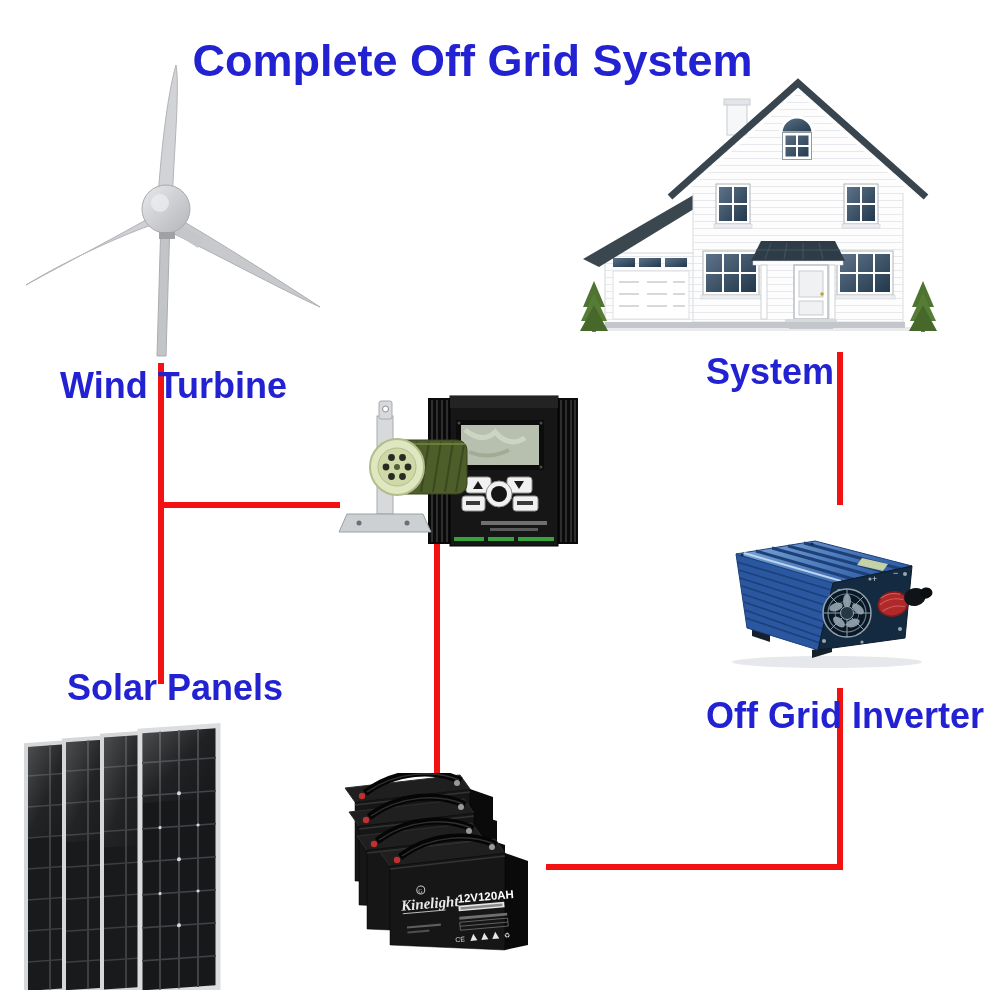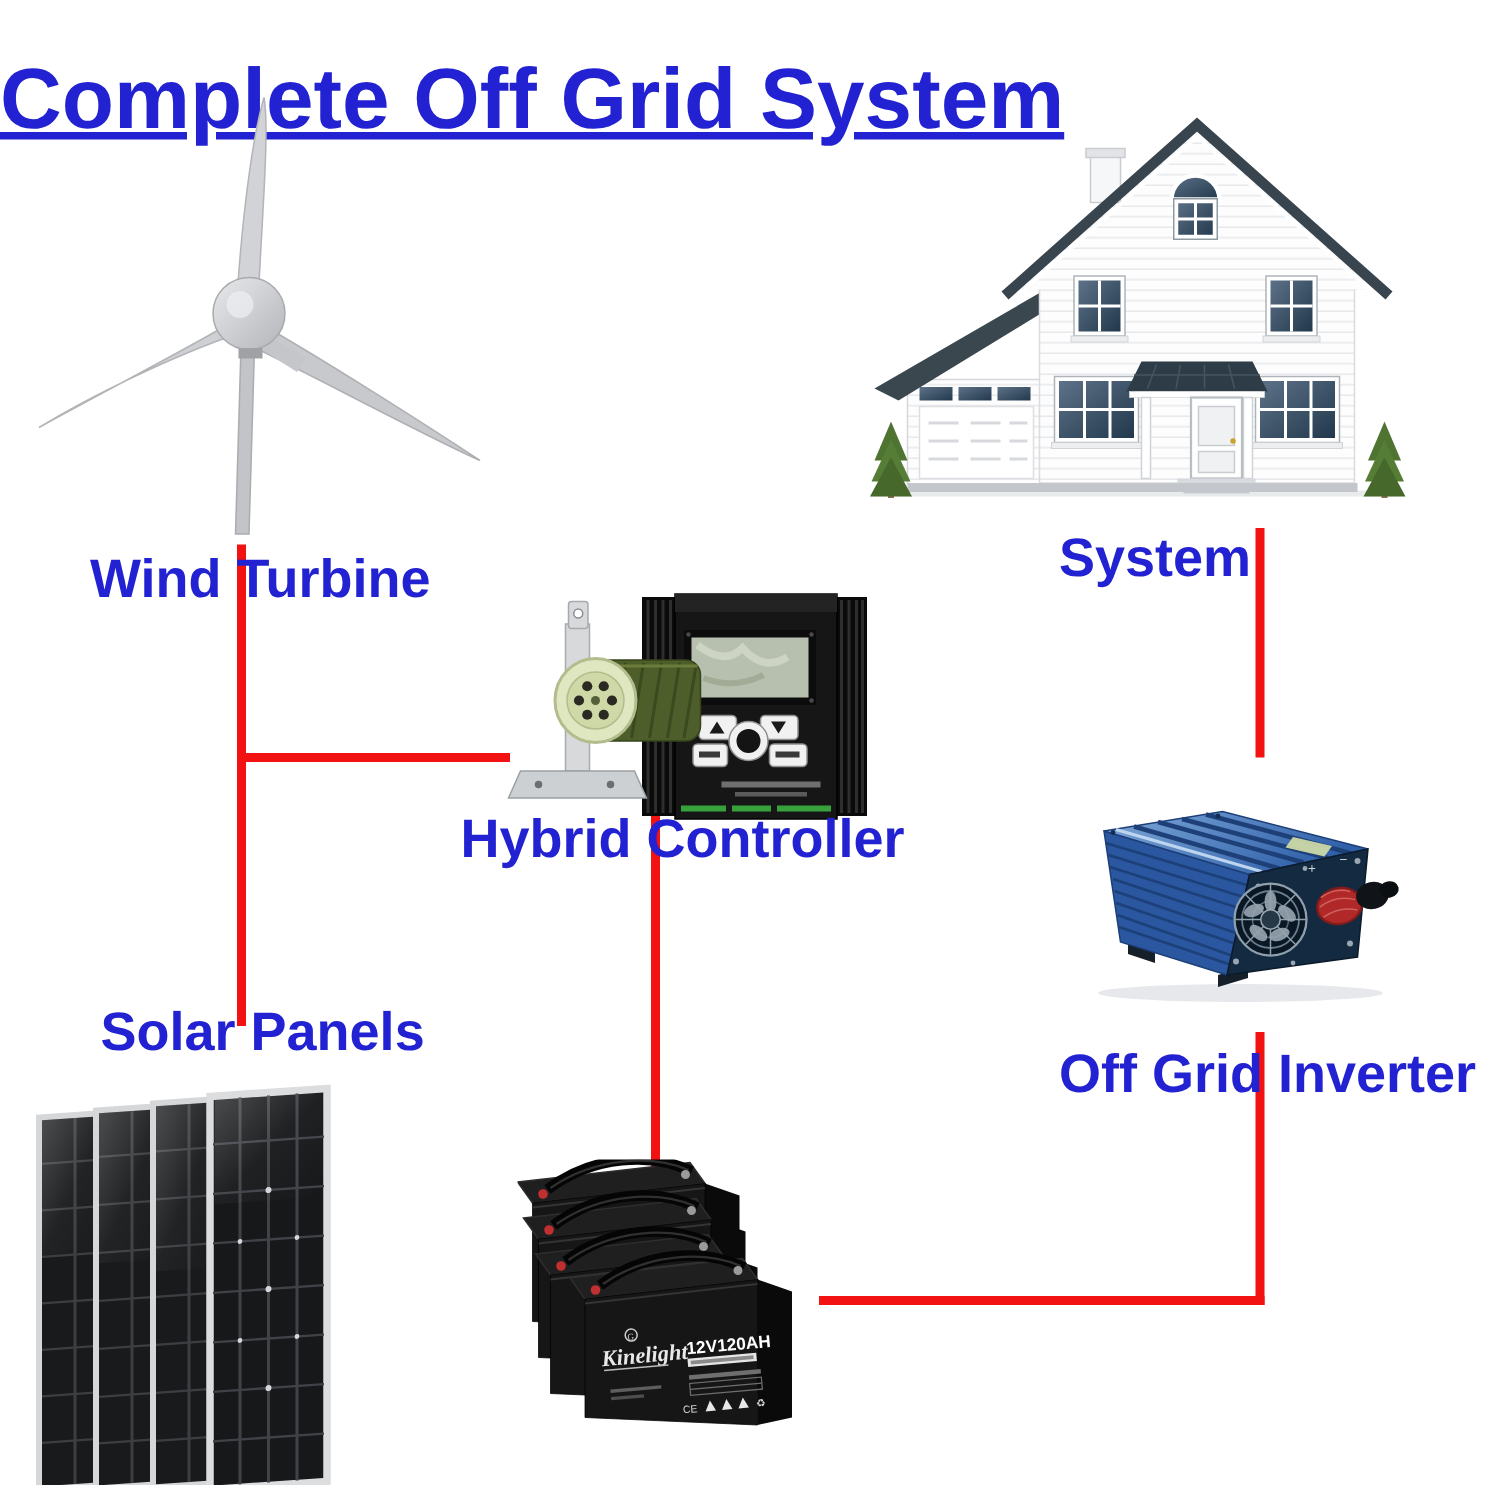--- a/index.html
+++ b/index.html
@@ -1,21 +1,21 @@
 <!DOCTYPE html>
 <html style="--blue: #2222d2; --red: #f21212;"><head>
 <meta charset="utf-8">
 <style>
   html,body{margin:0;padding:0;background:#ffffff;}
   #stage{position:relative;width:1000px;height:1000px;background:#ffffff;overflow:hidden;
          font-family:"Liberation Sans",sans-serif;}
   .label{position:absolute;font-weight:bold;color:var(--blue,#2222d2);font-size:36px;
          white-space:nowrap;letter-spacing:0;line-height:1;}
-  #title{position:absolute;left:0;top:38px;width:945px;text-align:left;
-         font-weight:bold;font-size:57px;color:var(--blue,#2222d2);white-space:nowrap;line-height:1;text-decoration:underline;}
+  #title{position:absolute;left:0;top:38px;width:945px;text-align:center;
+         font-weight:bold;font-size:45px;color:var(--blue,#2222d2);white-space:nowrap;line-height:1;}
   .wire{position:absolute;background:var(--red,#f21212);}
   .img{position:absolute;}
   svg{display:block;}
 </style>
 </head>
 <body>
 
 <div id="stage">
 
   <div class="wire" style="left:158px;top:363px;width:6px;height:321px;"></div>
@@ -457,17 +457,16 @@
           <path d="M170,68 q10,-5 20,0 M168,74 q12,-6 24,0 M169,81 q12,-5 23,0" stroke="#d06060" stroke-width="1" fill="none" transform="rotate(-12 181 76)"></path>
           <ellipse cx="203" cy="69" rx="11" ry="9" fill="#101418" transform="rotate(-12 203 69)"></ellipse>
           <ellipse cx="214" cy="65" rx="6.5" ry="5.5" fill="#0c0f12" transform="rotate(-12 214 65)"></ellipse>
         </g>
       </g>
     </svg>
   </div>
 
   <div class="label" style="left:60px;top:368px;">Wind Turbine</div>
   <div class="label" style="left:706px;top:354px;">System</div>
-  <div class="label" style="left:307px;top:541px;">Hybrid Controller</div>
   <div class="label" style="left:67px;top:670px;">Solar Panels</div>
   <div class="label" style="left:706px;top:698px;text-align:right;">Off Grid Inverter</div>
 
 </div>
 
 </body></html>

